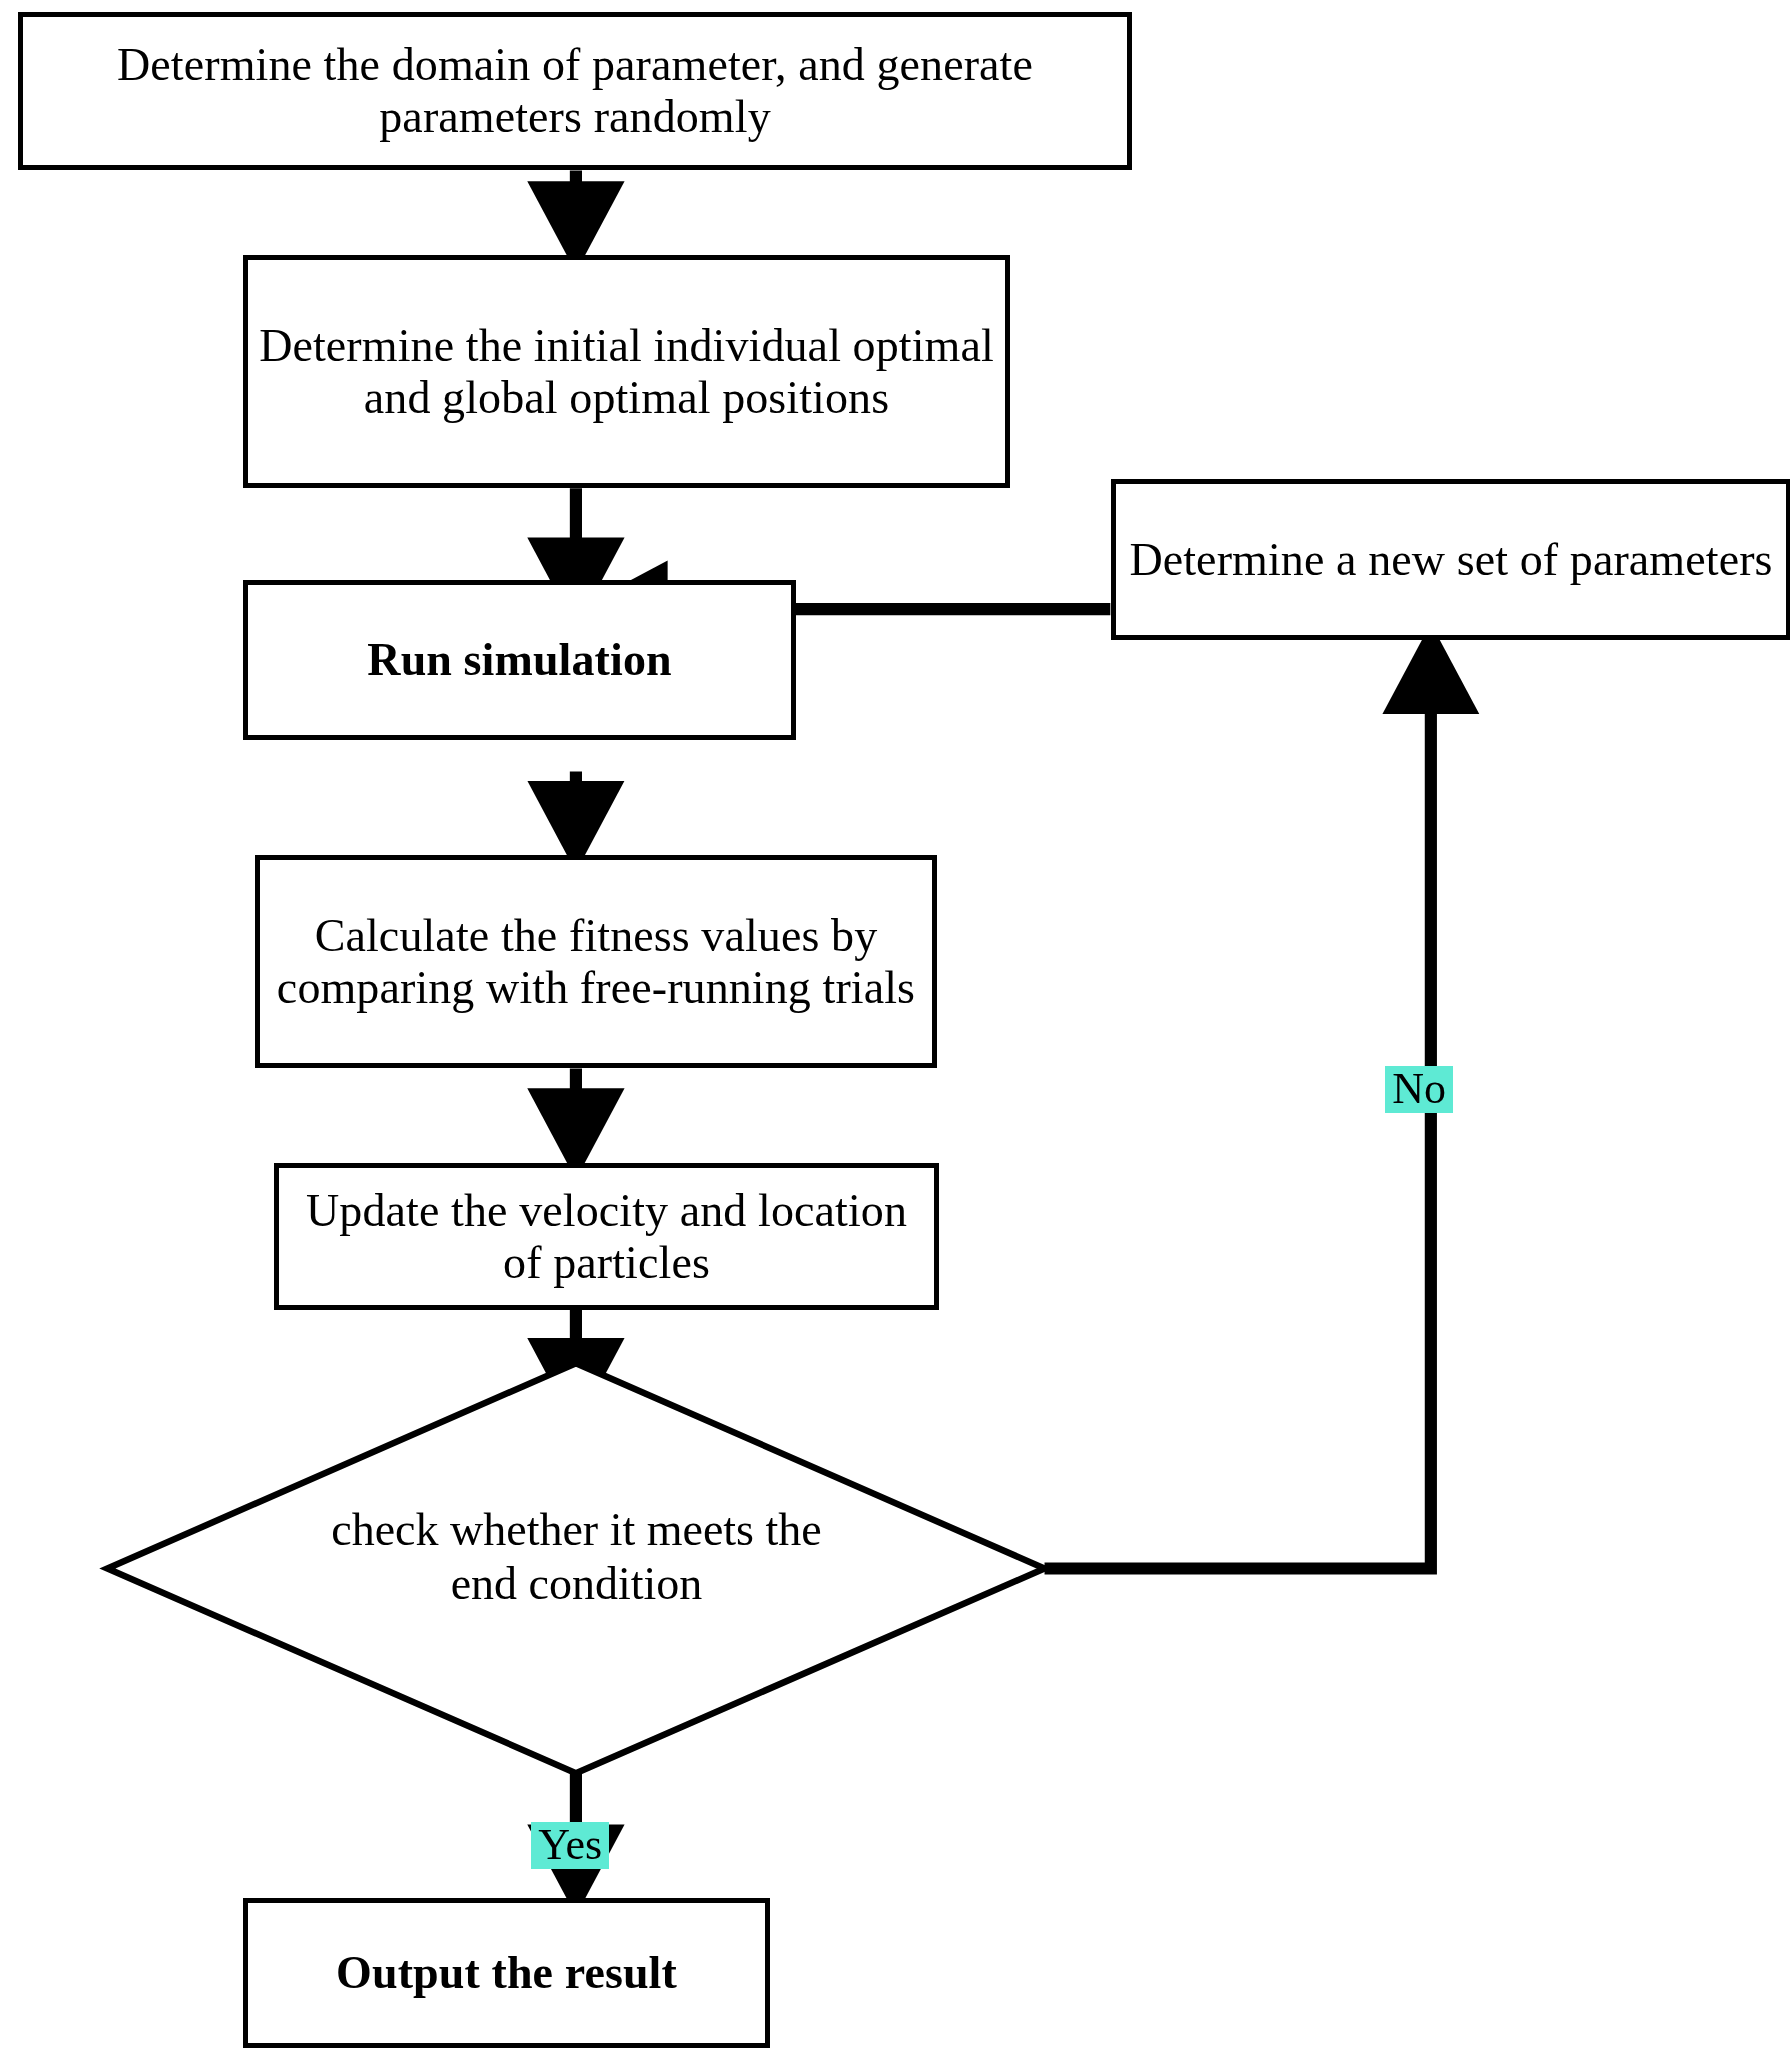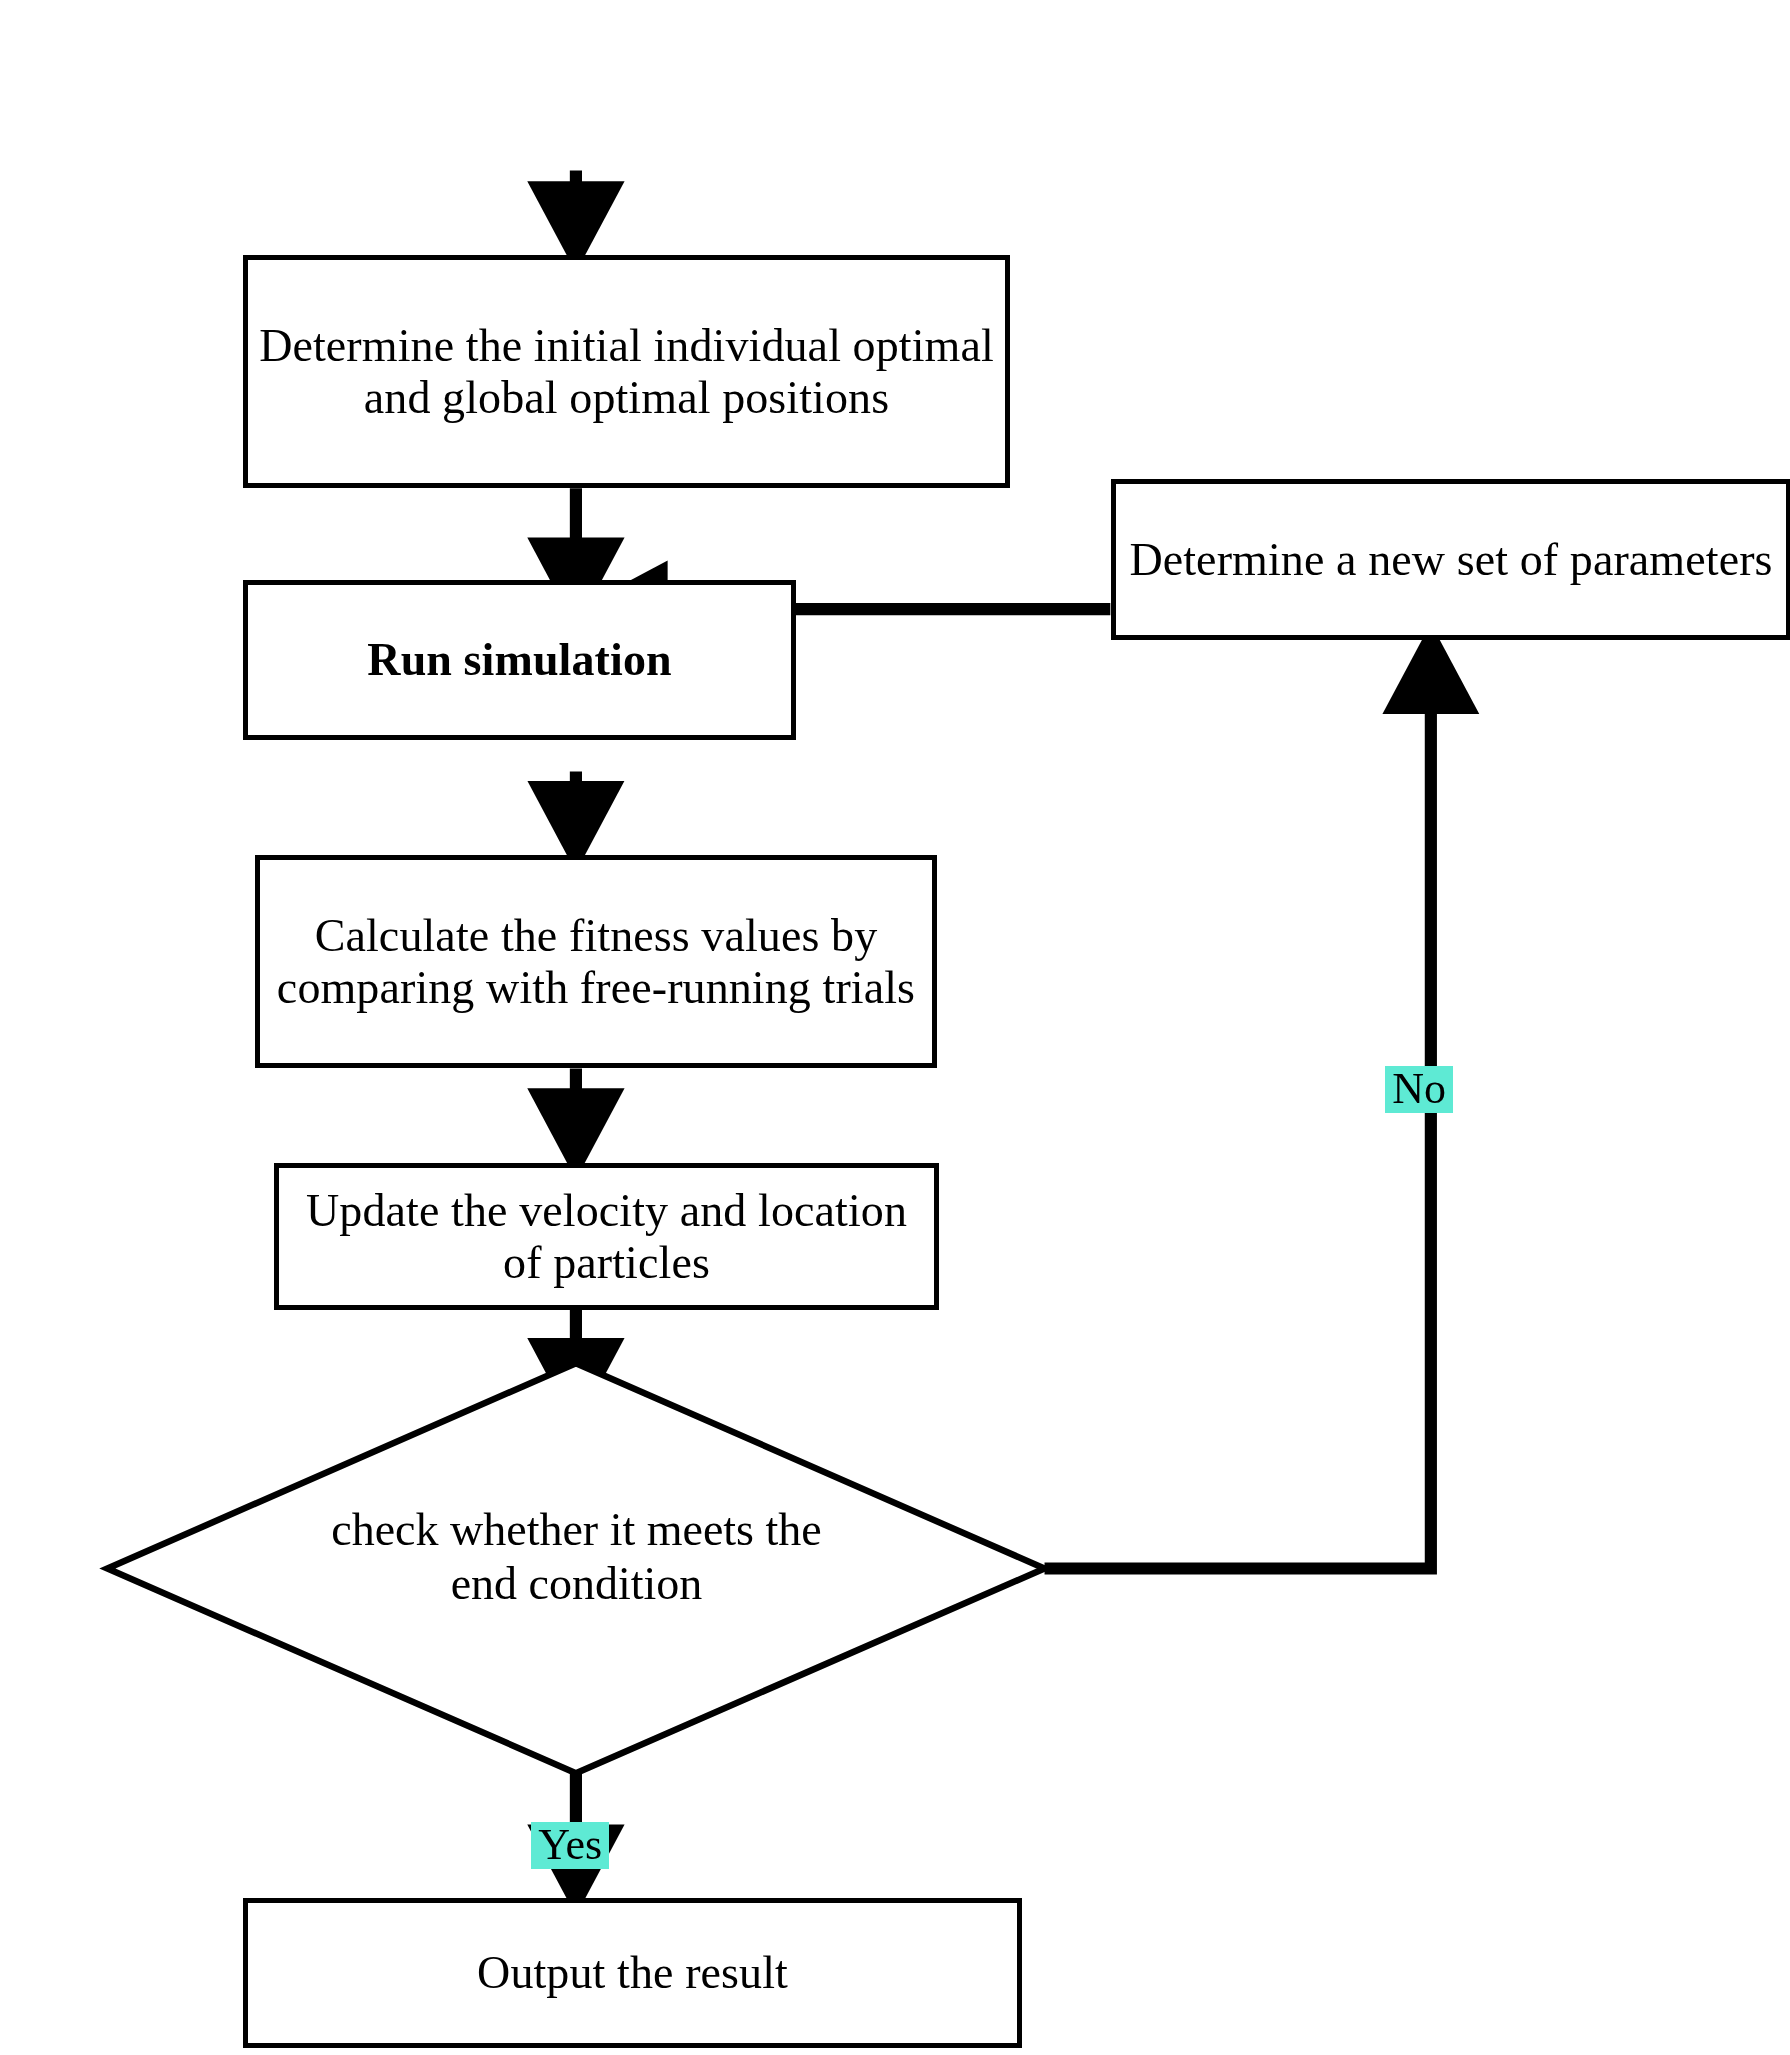--- a/index.html
+++ b/index.html
@@ -39,20 +39,23 @@
     <line x1="805" y1="1830" x2="805" y2="1965" stroke="#000" stroke-width="17" marker-end="url(#ah)"></line>
 
     <polygon points="805,1905 1460,2192 805,2478 150,2192" fill="#fff" stroke="#000" stroke-width="9"></polygon>
 
     <polyline points="1460,2192 2000,2192 2000,903" fill="none" stroke="#000" stroke-width="17" marker-end="url(#ah)"></polyline>
 
     <line x1="805" y1="2478" x2="805" y2="2570" stroke="#000" stroke-width="17"></line>
     <line x1="805" y1="2596" x2="805" y2="2645" stroke="#000" stroke-width="17" marker-end="url(#ah)"></line>
   </svg>
 
+  <div class="node" style="left:18px;top:12px;width:1114px;height:158px;">
+    <span class="label">Determine the domain of parameter, and generate parameters randomly</span>
+  </div>
 
   <div class="node" style="left:243px;top:255px;width:767px;height:233px;">
     <span class="label">Determine the initial individual optimal and global optimal positions</span>
   </div>
 
   <div class="node" style="left:1111px;top:479px;width:680px;height:161px;">
     <span class="label">Determine a new set of parameters</span>
   </div>
 
   <div class="node" style="left:243px;top:580px;width:553px;height:160px;font-weight:bold;">
@@ -62,21 +65,21 @@
   <div class="node" style="left:255px;top:855px;width:682px;height:213px;text-align:center;">
     <span class="label">Calculate the fitness values by comparing with free-running trials</span>
   </div>
 
   <div class="node" style="left:242px;top:1163px;width:665px;height:147px;margin-left:32px;">
     <span class="label">Update the velocity and location of particles</span>
   </div>
 
   <div class="diamond-label" style="left:301px;top:1503px;width:551px;">check whether it meets the end condition</div>
 
-  <div class="node" style="left:243px;top:1898px;width:779px;height:150px;">
+  <div class="node" style="left:243px;top:1898px;width:527px;height:150px;font-weight:bold;">
     <span class="label">Output the result</span>
   </div>
 
   <div class="edge-label" style="left:1385px;top:1066px;">No</div>
 
   <div class="edge-label" style="left:531px;top:1822px;">Yes</div>
 
 </div>
 
 

